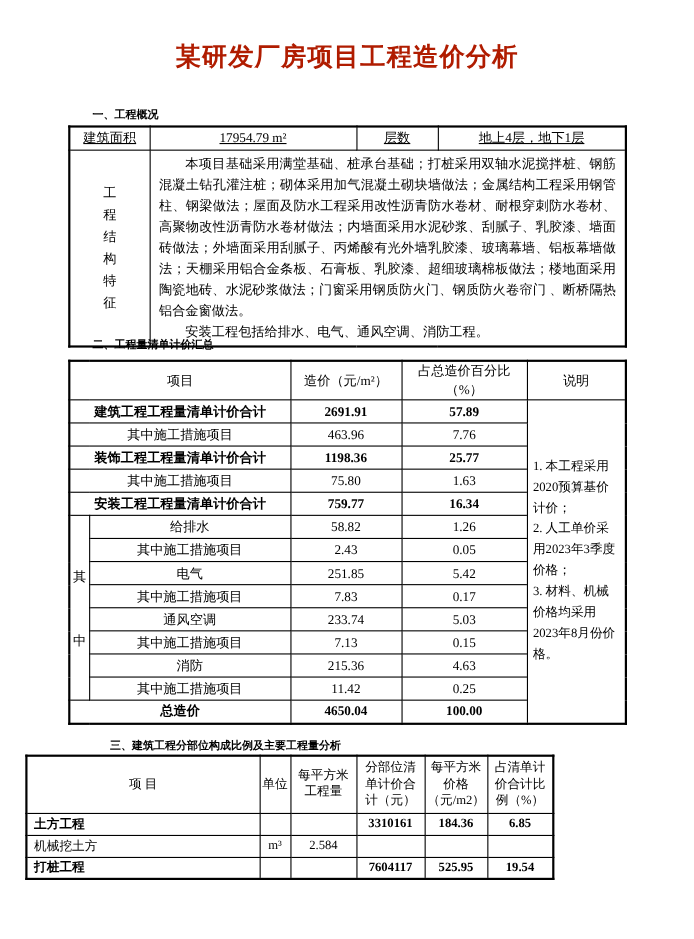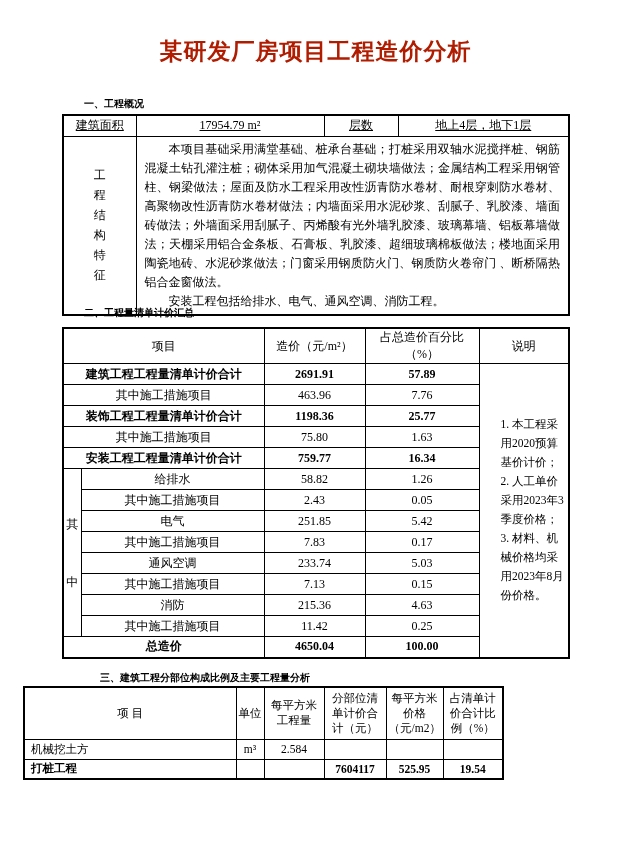--- a/index.html
+++ b/index.html
@@ -43,21 +43,21 @@
   #t1 .feature-text p { text-indent: 2em; }
 
   
   #t2 { top: 327px; left: 62px; width: 506px; }
   #t2 tr.hdr { height: 24px; margin-left: 26px; }
   #t2 tr.r { height: 21px; }
   #t2 td { font-size: 12px; }
   #t2 .vlabel { font-size: 12px; vertical-align: middle; line-height: 30px; }
   #t2 .note-cell {
     vertical-align: middle; text-align: left;
-    padding: 2px 4px 2px 21px; font-size: 11.5px; line-height: 19px;
+    padding: 2px 4px 2px 5px; font-size: 11.5px; line-height: 19px;
   }
 
   
   #t3 { top: 686px; left: 23px; width: 479px; }
   #t3 tr.hdr { height: 52px; }
   #t3 tr.r { height: 20px; }
   #t3 td { font-size: 11.5px; }
   #t3 td.hcell { line-height: 15px; padding: 1px 2px; vertical-align: middle; }
   #t3 td.item { text-align: left; padding-left: 6px; }
 </style>
@@ -211,20 +211,28 @@
     </colgroup>
   <tbody>
       <tr class="hdr">
     <td class="hcell">项  目</td>
     <td class="hcell">单位</td>
     <td class="hcell">每平方米工程量</td>
     <td class="hcell">分部位清单计价合计（元）</td>
     <td class="hcell">每平方米价格（元/m2）</td>
     <td class="hcell">占清单计价合计比例（%）</td>
   </tr>
+  <tr class="r b">
+    <td class="item">土方工程</td>
+    <td></td>
+    <td></td>
+    <td>3310161</td>
+    <td>184.36</td>
+    <td>6.85</td>
+  </tr>
   <tr class="r">
     <td class="item">机械挖土方</td>
     <td>m³</td>
     <td>2.584</td>
     <td></td>
     <td></td>
     <td></td>
   </tr>
   <tr class="r b">
     <td class="item">打桩工程</td>

